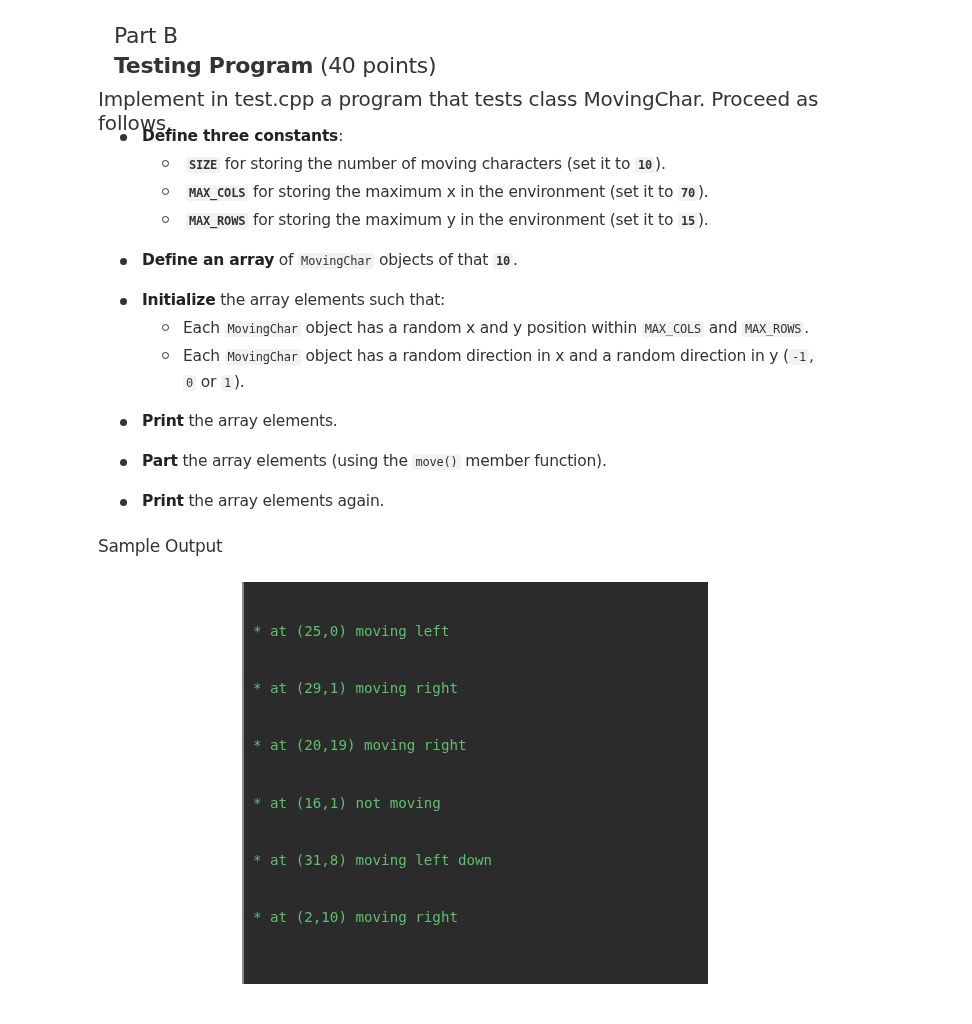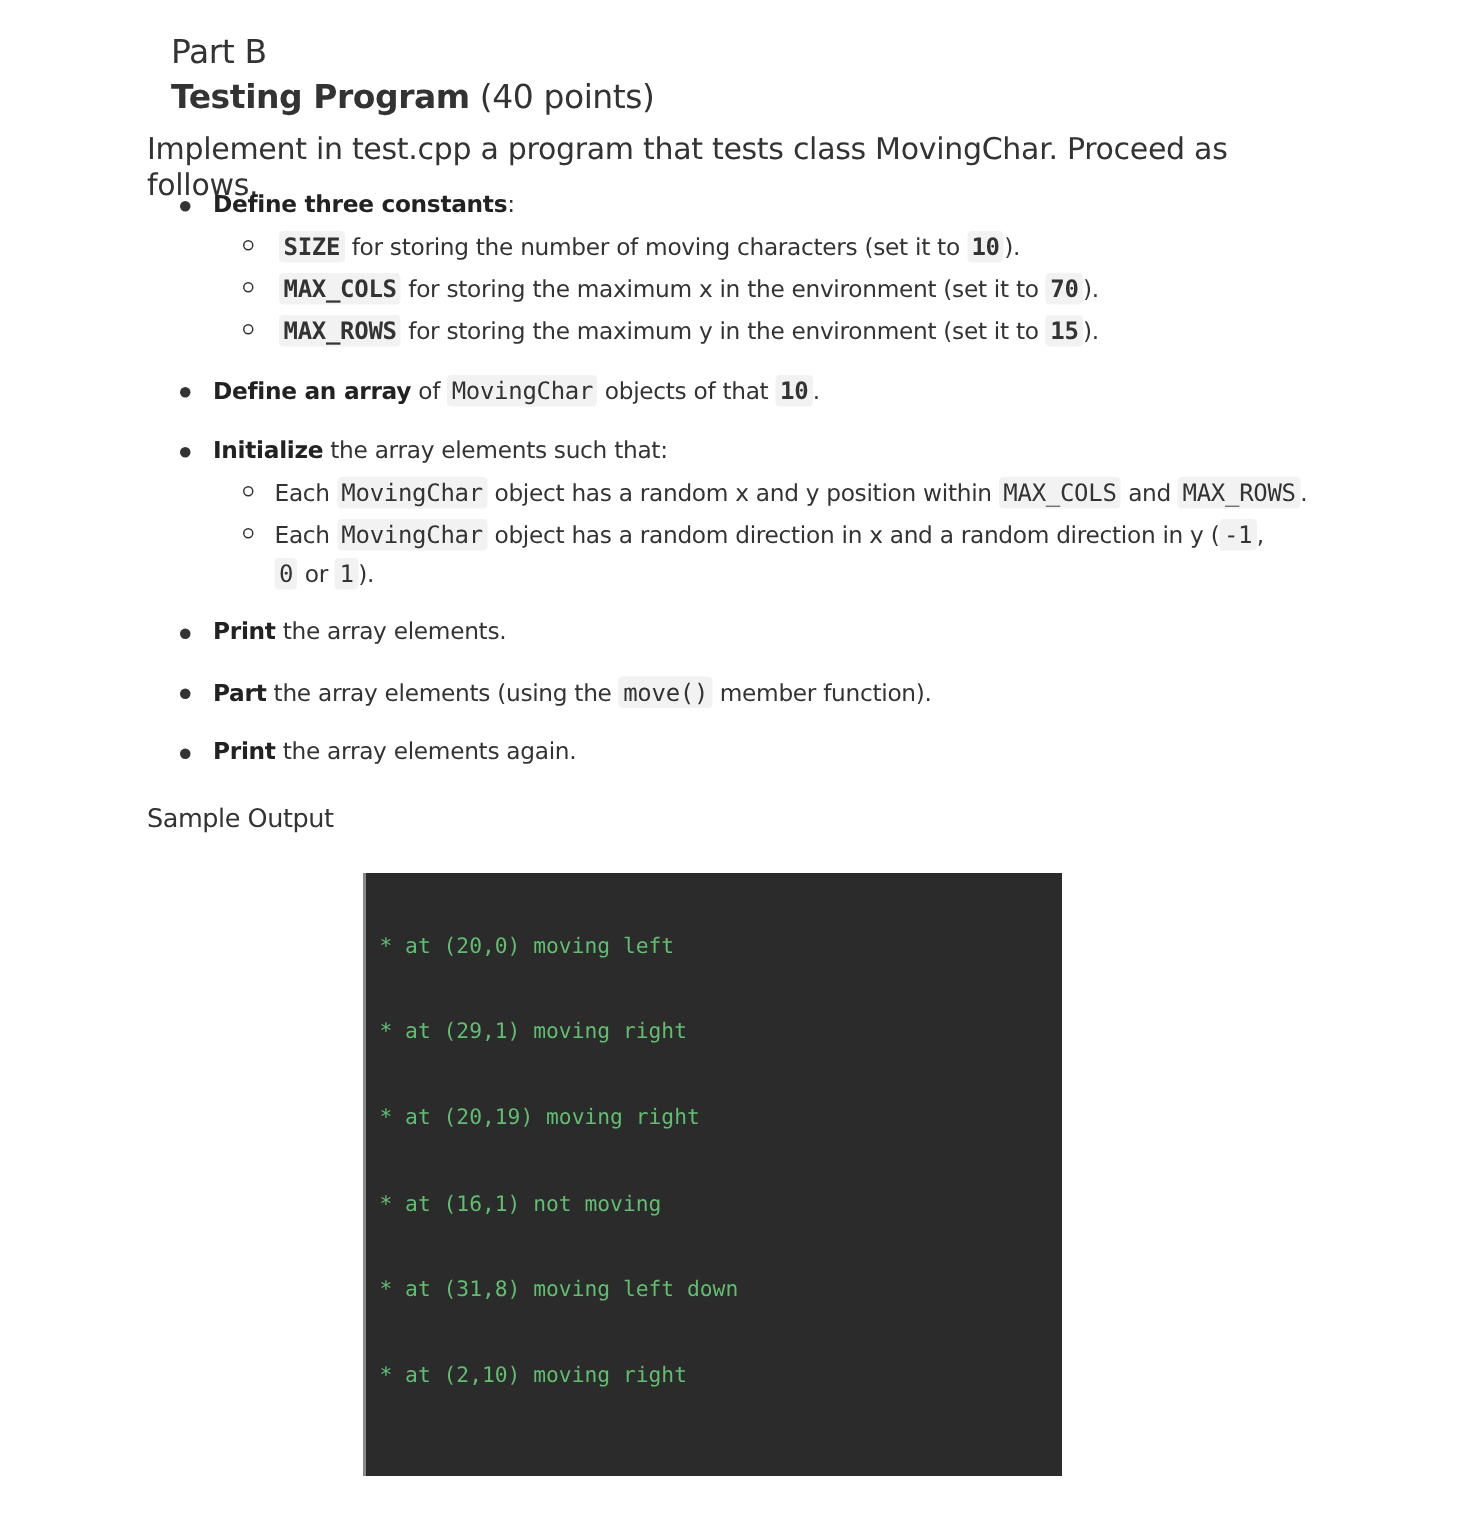--- a/index.html
+++ b/index.html
@@ -88,21 +88,21 @@
     }
     .li-text b, .sub-text b { font-weight: bold; color: #222; }
     .sub {
       position: absolute;
       font-size: 15.5px;
       white-space: nowrap;
       letter-spacing: -0.2px;
     }
     code {
       font-family: "DejaVu Sans Mono", "Liberation Mono", monospace;
-      font-size: 16px;
+      font-size: 12px;
       background: #f2f2f2;
       border-radius: 3px;
       padding: 1px 3px;
       color: #333;
     }
     code.bold { font-weight: bold; }
     .sample-title {
       position: absolute;
       left: 0;
       top: 536px;
@@ -196,21 +196,21 @@
       <span class="bullet"></span>
       <span class="li-text"><b>Print</b><span> the array elements again.</span></span>
     </div>
   </div>
 
   <h2 class="sample-title">Sample Output</h2>
 </div>
 
 <div class="terminal">
   <div class="term-lines" id="term-lines">
-    <span class="term-line">* at (20,0) moving left</span>
+    <span class="term-line">* at (25,0) moving left</span>
     <span class="term-line">* at (29,1) moving right</span>
     <span class="term-line">* at (20,19) moving right</span>
     <span class="term-line">* at (16,1) not moving</span>
     <span class="term-line">* at (31,8) moving left down</span>
     <span class="term-line">* at (2,10) moving right</span>
     
     
     
     
     

